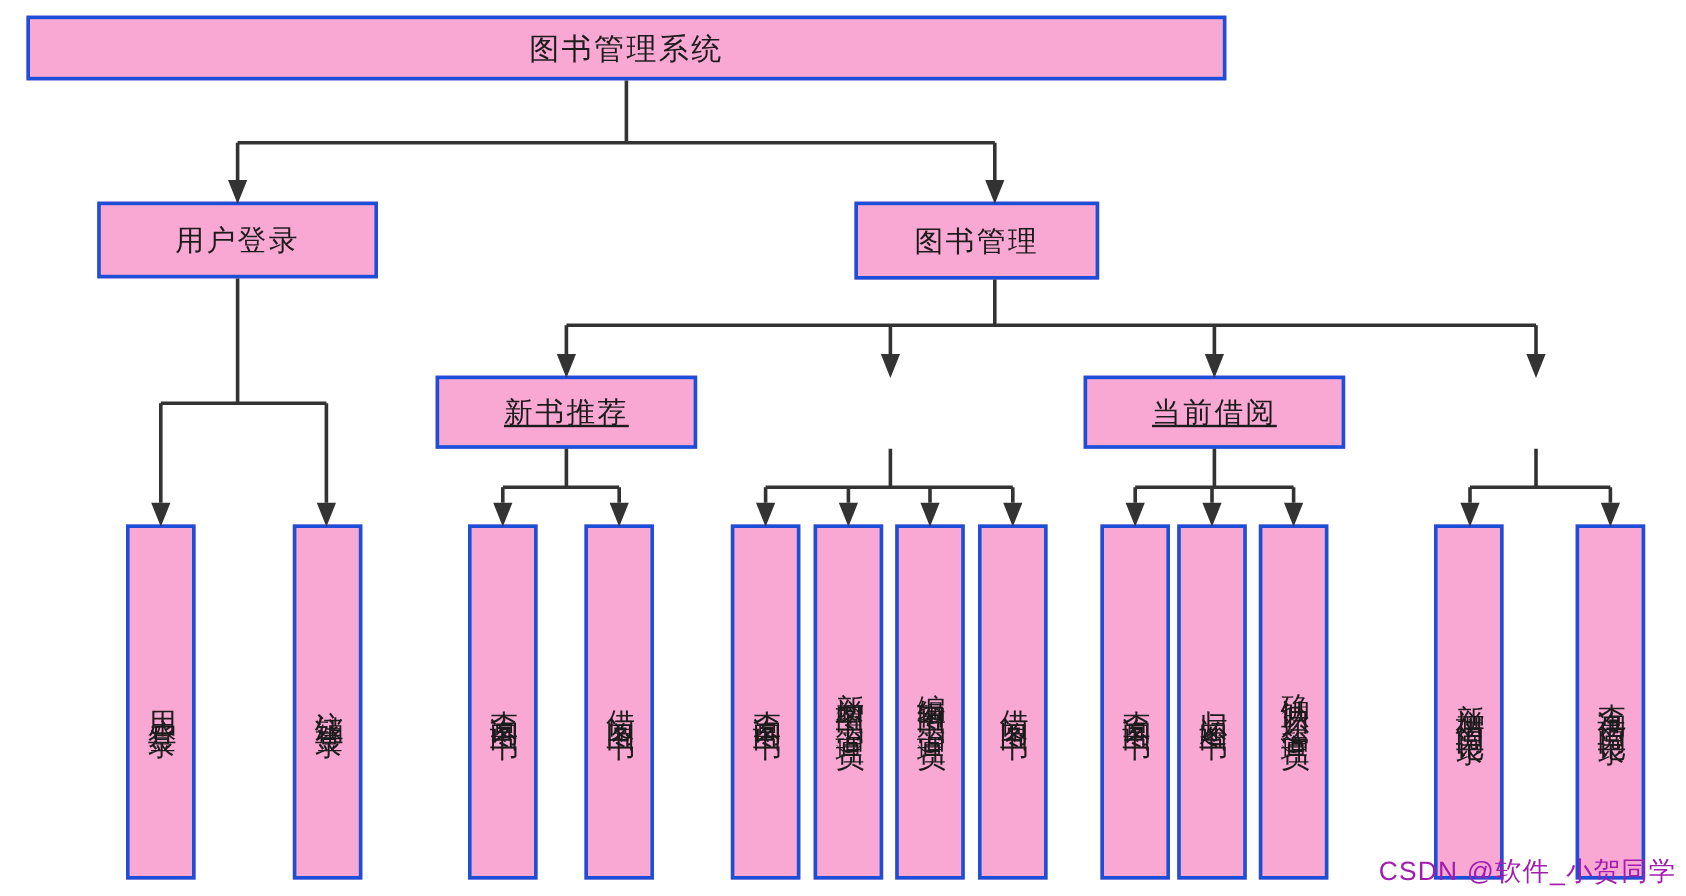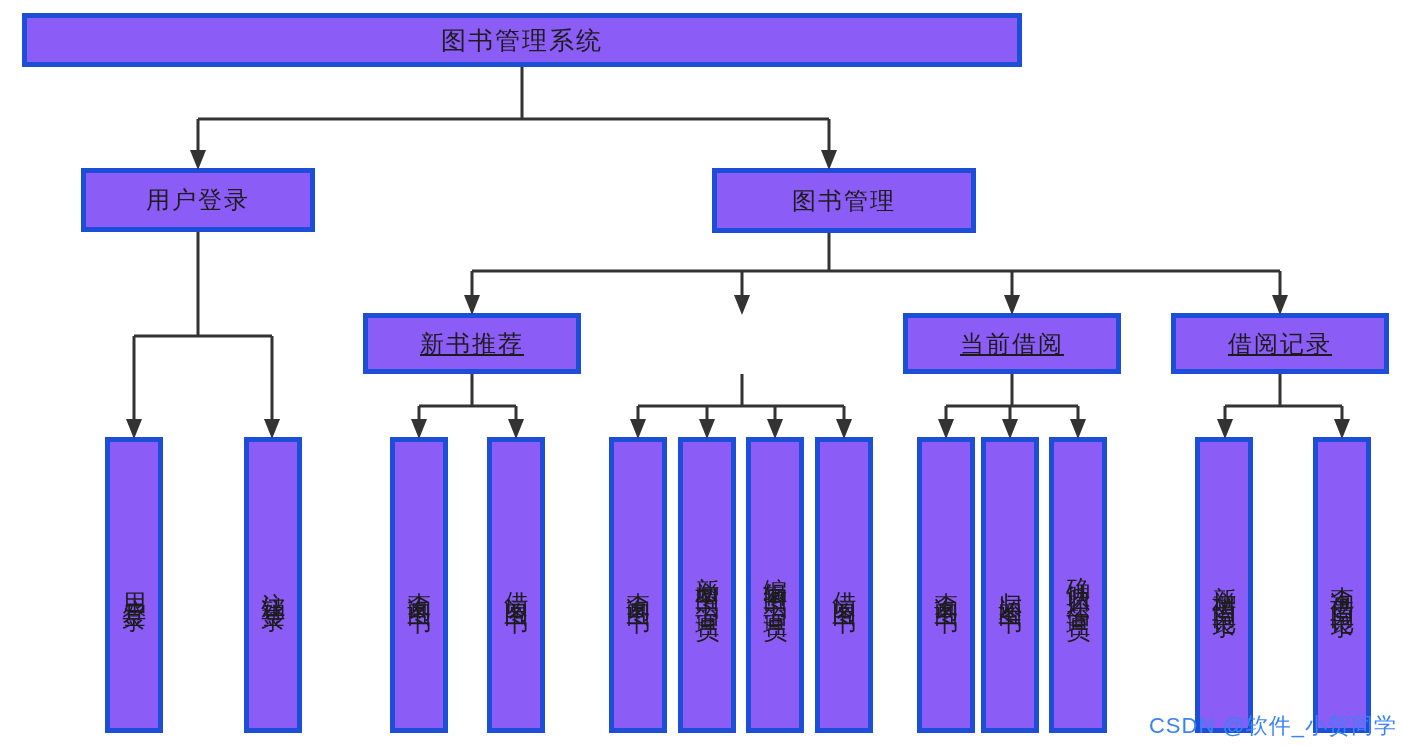--- a/index.html
+++ b/index.html
@@ -29,38 +29,38 @@
     stroke-width: 3;
     fill: none;
   }
   .connectors polygon {
     fill: #333333;
     stroke: none;
   }
   .box {
     position: absolute;
     box-sizing: border-box;
-    background: #8b5cf6;
-    border: 5px solid #1d4ed8;
+    background: #f9a8d4;
+    border: 3px solid #1d4ed8;
     color: #1c1c1c;
     display: flex;
     align-items: center;
     justify-content: center;
     z-index: 1;
   }
   .hbox {
     font-size: 24px;
     letter-spacing: 2px;
   }
   .n-root {
     left: 22px; top: 13px; width: 1000px; height: 54px;
     font-size: 25px;
   }
   .n-login { left: 81px;  top: 168px; width: 234px; height: 64px; }
-  .n-mgmt  { left: 712px; top: 168px; width: 264px; height: 65px; }
+  .n-mgmt  { left: 712px; top: 168px; width: 204px; height: 65px; }
   .l3 { top: 313px; width: 218px; height: 61px; text-decoration: underline; }
   .n-l3a { left: 363px; }
   .n-l3b { left: 633px; }
   .n-l3c { left: 903px; }
   .n-l3d { left: 1171px; }
   .leaf {
     top: 437px; width: 58px; height: 296px;
     writing-mode: vertical-rl;
     text-orientation: mixed;
     font-size: 24px;
@@ -79,21 +79,21 @@
   .lf10 { left: 981px; }
   .lf11 { left: 1049px; }
   .lf12 { left: 1195px; }
   .lf13 { left: 1313px; }
   .watermark {
     position: absolute;
     right: 8px;
     bottom: 6px;
     font-size: 22px;
     letter-spacing: 1px;
-    color: #3b82f6;
+    color: #a21caf;
     z-index: 3;
   }
 </style>
 </head>
 <body>
 
 <div class="canvas">
 
   <svg class="connectors" viewBox="0 0 1405 747" xmlns="http://www.w3.org/2000/svg">
     <g>
@@ -138,21 +138,20 @@
     </g>
   </svg>
 
   <div class="box hbox n-root">图书管理系统</div>
 
   <div class="box hbox n-login">用户登录</div>
   <div class="box hbox n-mgmt">图书管理</div>
 
   <div class="box hbox l3 n-l3a">新书推荐</div>
   <div class="box hbox l3 n-l3c">当前借阅</div>
-  <div class="box hbox l3 n-l3d">借阅记录</div>
 
   <div class="box leaf lf1">用户登录</div>
   <div class="box leaf lf2">注销登录</div>
   <div class="box leaf lf3">查询图书</div>
   <div class="box leaf lf4">借阅图书</div>
   <div class="box leaf lf5">查询图书</div>
   <div class="box leaf lf6">新增图书（管理员）</div>
   <div class="box leaf lf7">编辑图书（管理员）</div>
   <div class="box leaf lf8">借阅图书</div>
   <div class="box leaf lf9">查询图书</div>

